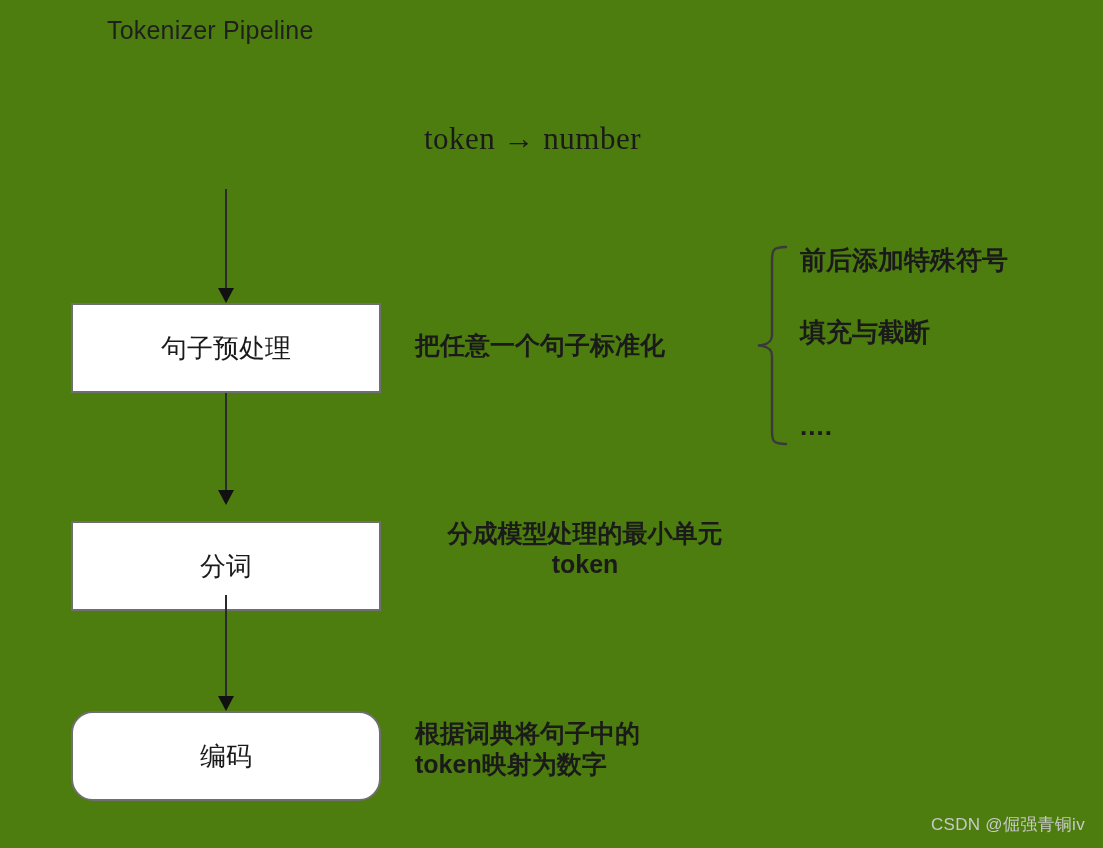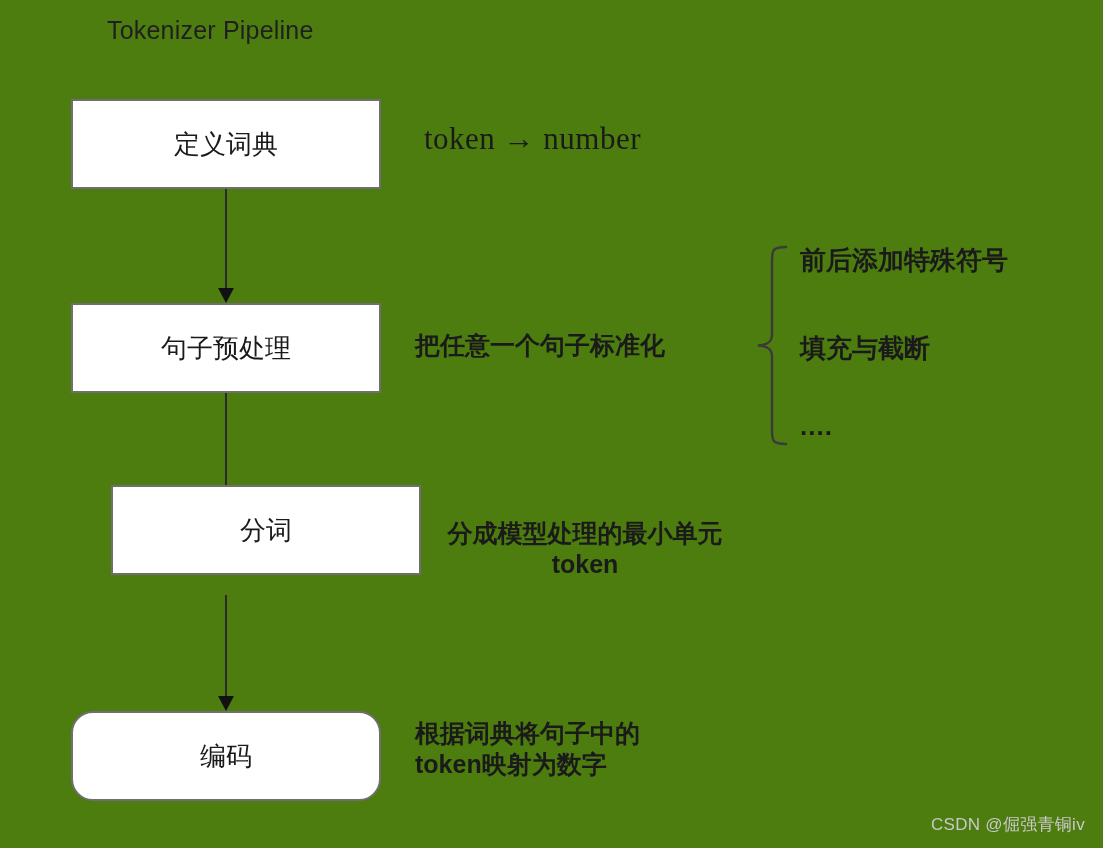--- a/index.html
+++ b/index.html
@@ -44,21 +44,21 @@
     justify-content: center;
   }
   .node-label {
     font-size: 26px;
     color: #1a1a1a;
     line-height: 1;
     white-space: nowrap;
   }
   .node-1 { top: 99px; }
   .node-2 { top: 303px; }
-  .node-3 { top: 485px; margin-left: 40px; }
+  .node-3 { top: 521px; }
   .node-4 { top: 711px; border-radius: 22px; }
 
   
   .connector {
     position: absolute;
     left: 217px;
     width: 17px;
   }
   .connector .stem {
     position: absolute;
@@ -128,44 +128,41 @@
   .brace-item {
     position: absolute;
     width: 100%;
     text-align: left;
     font-size: 26px;
     font-weight: 600;
     color: #1a1a1a;
     white-space: nowrap;
   }
   .brace-item-0 { top: 0px; }
-  .brace-item-1 { top: 88px; }
+  .brace-item-1 { top: 72px; }
   .brace-item-2 { top: 168px; font-size: 26px; letter-spacing: 1px; }
 
   
   .watermark {
     position: absolute;
     right: 18px;
     bottom: 12px;
     font-size: 17px;
     color: #c9c9c9;
     white-space: nowrap;
     letter-spacing: 0.3px;
   }
 </style>
 </head>
 <body>
 
 <div id="canvas">
 
   <div class="diagram-title">Tokenizer Pipeline</div>
 
-  <div class="node-box node-1">
-    <span class="node-label">定义词典</span>
-  </div>
   <div class="annotation serif-math ann-1">token → number</div>
 
   <div class="connector conn-1">
     <div class="stem"></div>
     <div class="head"></div>
   </div>
 
   <div class="node-box node-2">
     <span class="node-label">句子预处理</span>
   </div>

